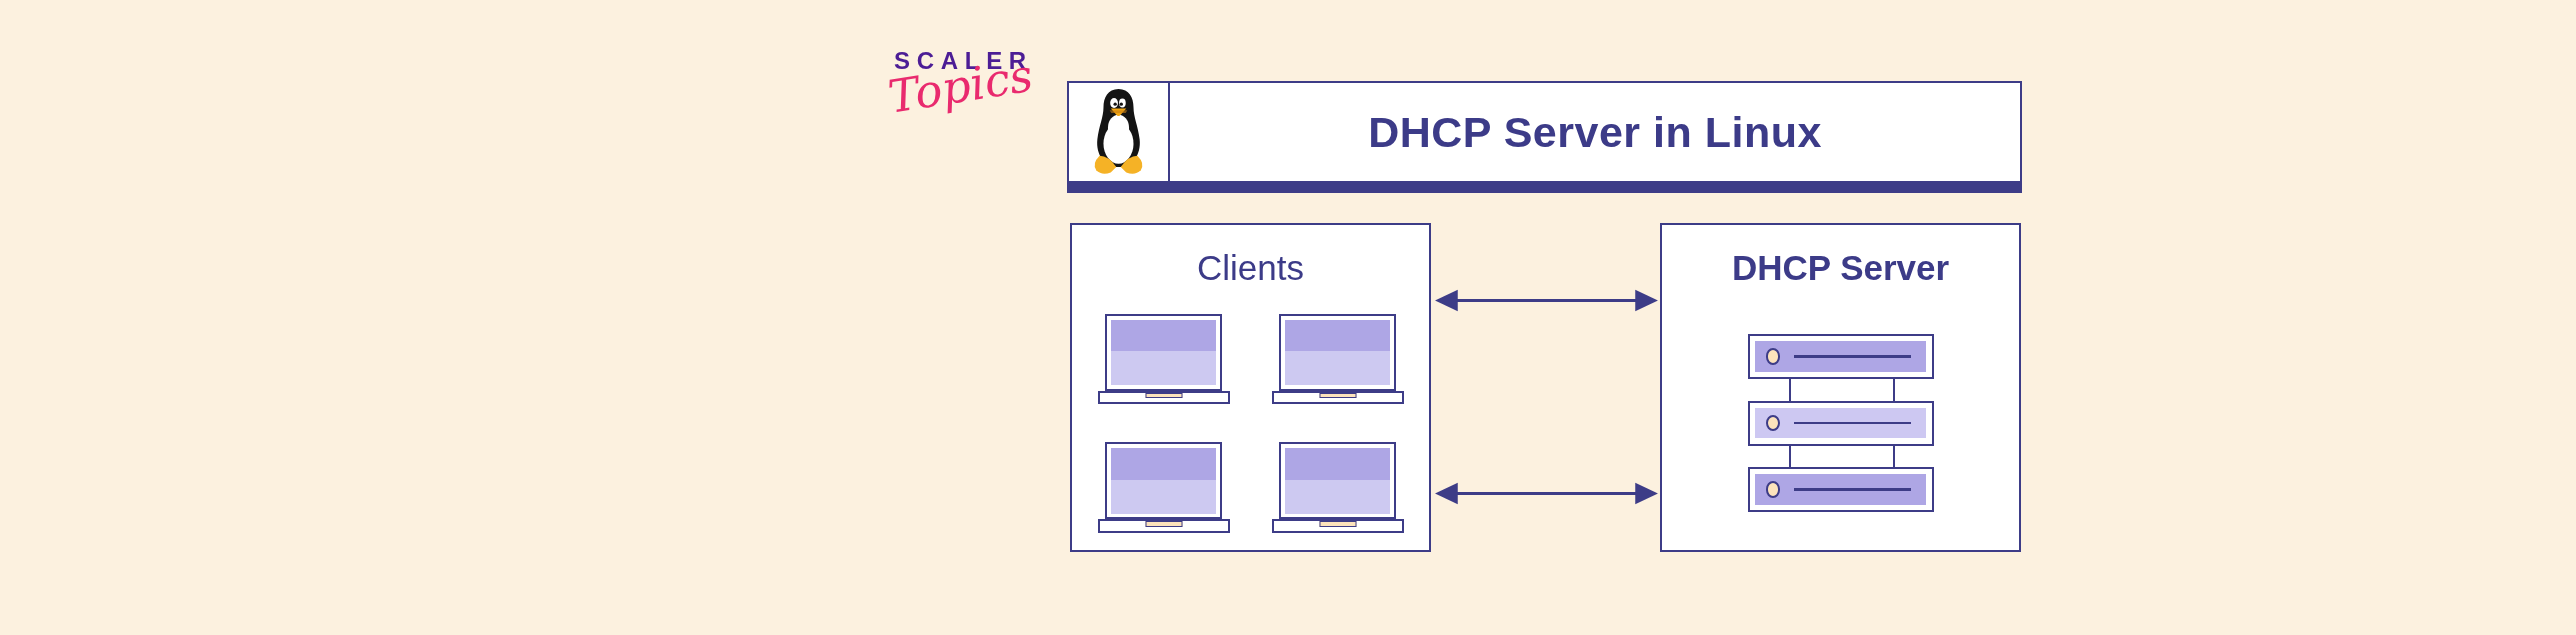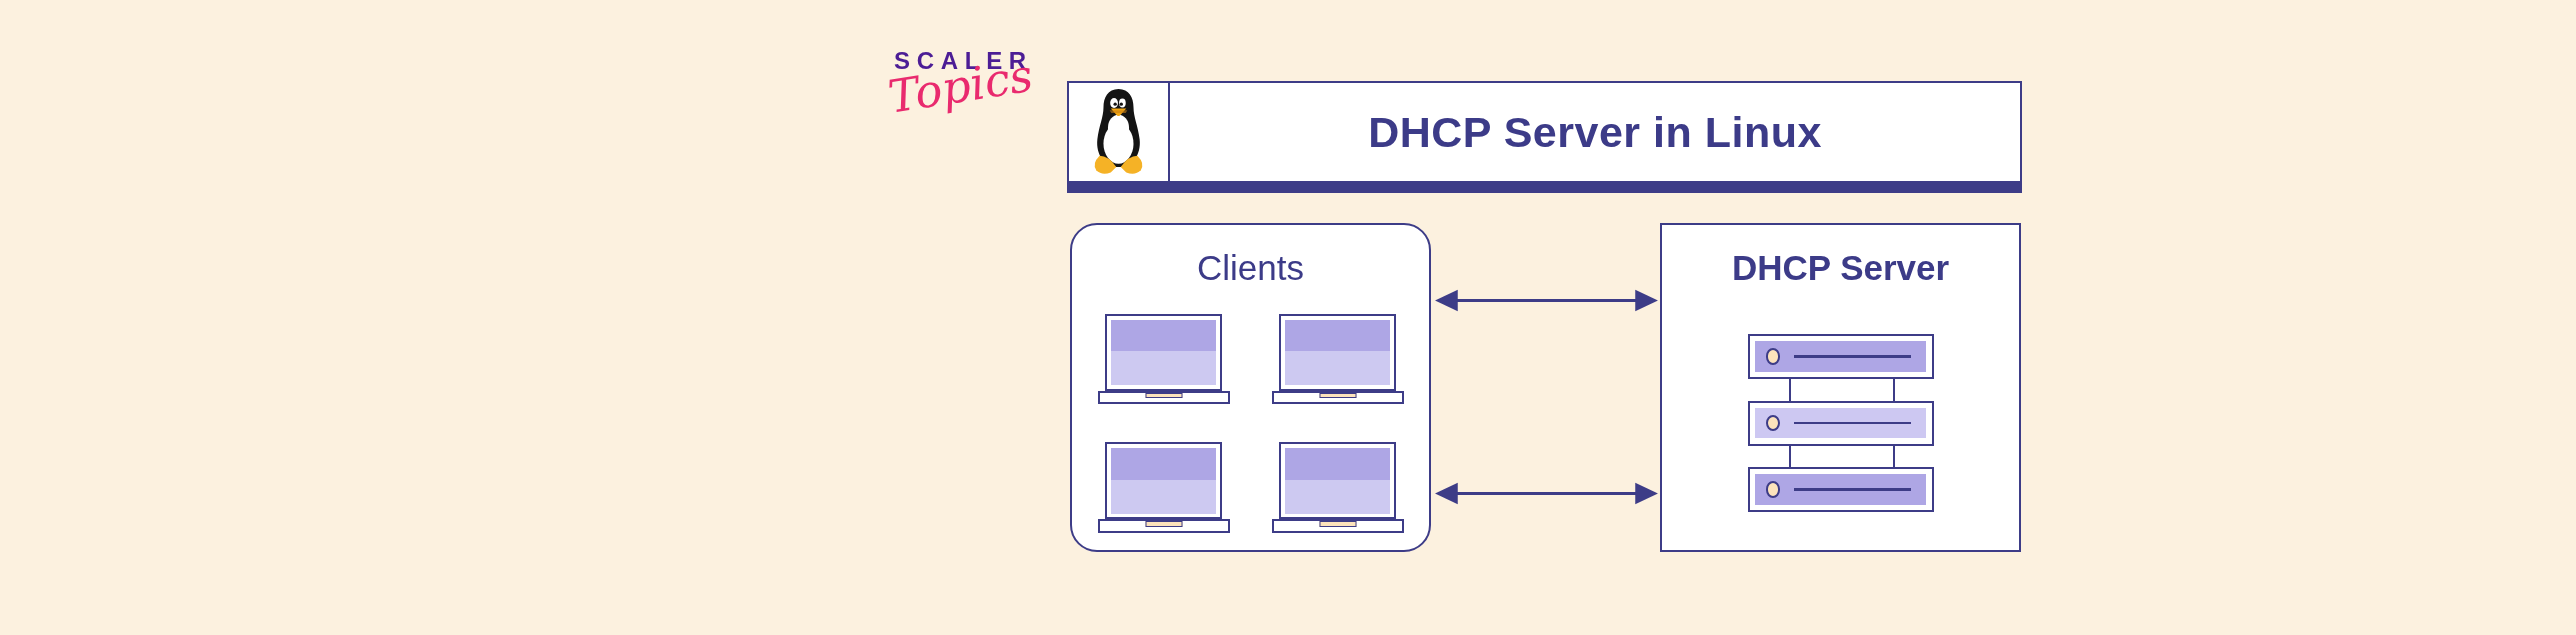--- a/index.html
+++ b/index.html
@@ -47,21 +47,21 @@
   .title-box-shadow {
     position: absolute; left: 1067px; top: 183px;
     width: 955px; height: 10.3px; background: #3d3c87;
   }
 
   
   .diagram-box {
     position: absolute; top: 223px; width: 361px; height: 329px;
     box-sizing: border-box; background: #ffffff; border: 2.1px solid #3d3c87;
   }
-  .clients-box { left: 1070px; border-radius: 27px; }
+  .clients-box { left: 1070px; }
   .server-box  { left: 1660px; }
   .box-label {
     margin-top: 25px; text-align: center; font-size: 35px;
     color: #3c3b88; line-height: 1;
   }
   .box-label.bold { font-weight: bold; }
 
   
   .laptop-grid {
     position: absolute; left: 0; right: 0; top: 89px;

